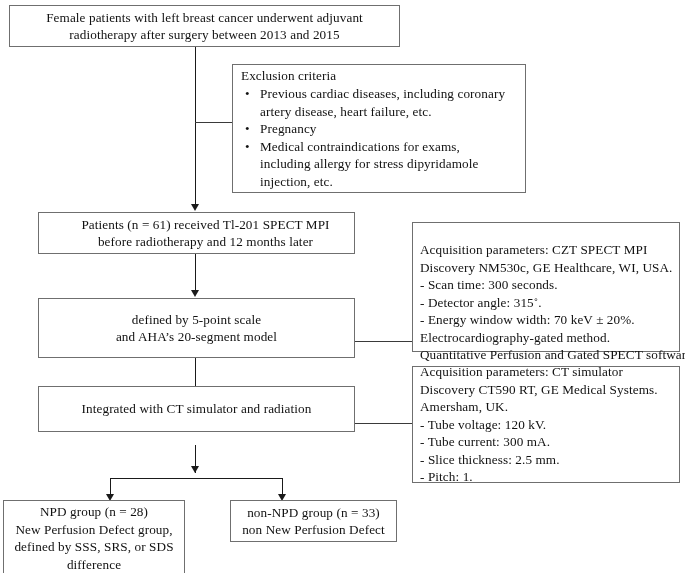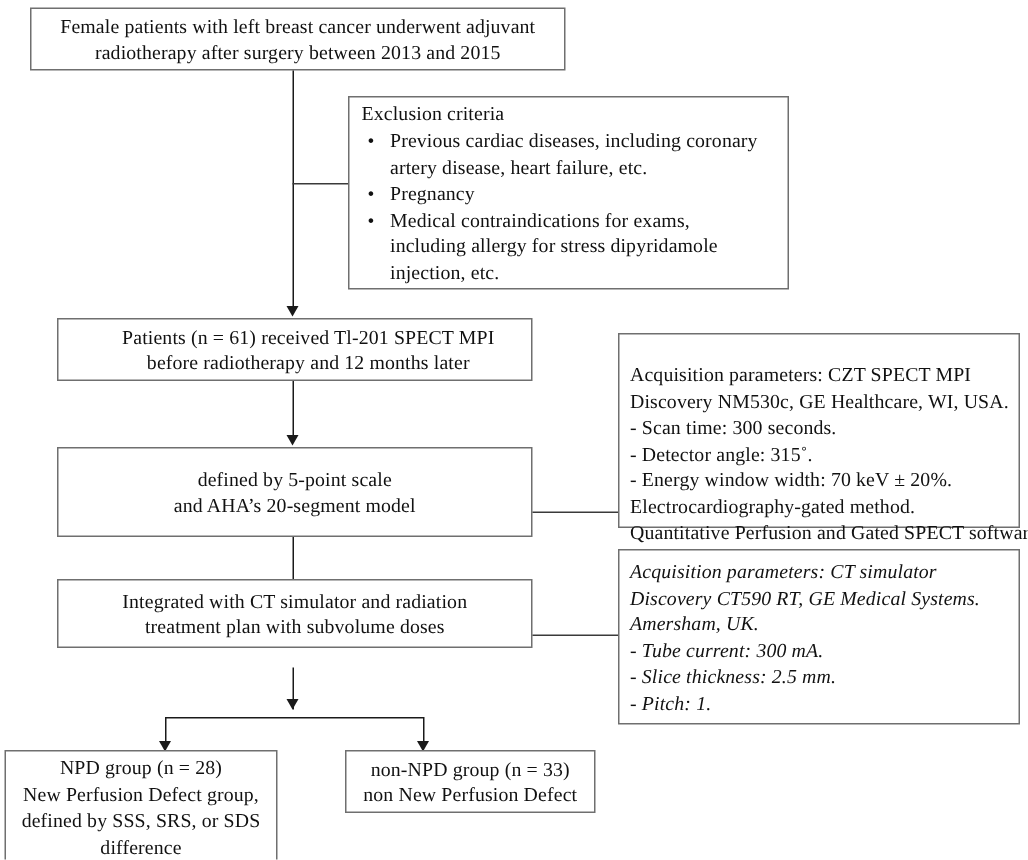--- a/index.html
+++ b/index.html
@@ -46,21 +46,21 @@
     border-left:4.2px solid transparent;
     border-right:4.2px solid transparent;
     border-top:7px solid #1a1a1a;
   }
 </style>
 </head>
 <body>
 
 <div id="canvas">
 
-  <div class="box center" style="left:20px;top:5px;width:357px;height:42px;">
+  <div class="box center" style="left:9px;top:5px;width:391px;height:42px;">
     <div class="pad">
       <span class="ln">Female patients with left breast cancer underwent adjuvant</span>
       <span class="ln">radiotherapy after surgery between 2013 and 2015</span>
     </div>
   </div>
 
   <div class="vline" style="left:195px;top:47px;height:158px;"></div>
   <div class="arrow" style="left:191px;top:204px;"></div>
 
   <div class="hline thin" style="left:195px;top:122px;width:38px;"></div>
@@ -119,31 +119,31 @@
       <span class="ln">(Cedars-Sinai Medical Center).</span>
     </div>
   </div>
 
   <div class="vline" style="left:195px;top:358px;height:35px;"></div>
   <div class="arrow" style="left:191px;top:391px;"></div>
 
   <div class="box center" style="left:38px;top:386px;width:317px;height:46px;">
     <div class="pad">
       <span class="ln">Integrated with CT simulator and radiation</span>
-      <span class="ln">treatment plan with subvolume doses</span>
     </div>
   </div>
 
   <div class="hline thin" style="left:355px;top:423px;width:57px;"></div>
 
   <div class="box left" style="left:412px;top:366px;width:268px;height:117px;">
-    <div class="pad" style="padding:2px 7px;font-style:italic;">
+    <div class="pad" style="padding:2px 7px;">
       <span class="ln">Acquisition parameters: CT simulator</span>
       <span class="ln">Discovery CT590 RT, GE Medical Systems.</span>
       <span class="ln">Amersham, UK.</span>
+      <span class="ln">- Tube voltage: 120 kV.</span>
       <span class="ln">- Tube current: 300 mA.</span>
       <span class="ln">- Slice thickness: 2.5 mm.</span>
       <span class="ln">- Pitch: 1.</span>
     </div>
   </div>
 
   <div class="vline" style="left:195px;top:445px;height:28px;"></div>
   <div class="arrow" style="left:191px;top:466px;"></div>
 
   <div class="hline" style="left:110px;top:478px;width:172px;"></div>

